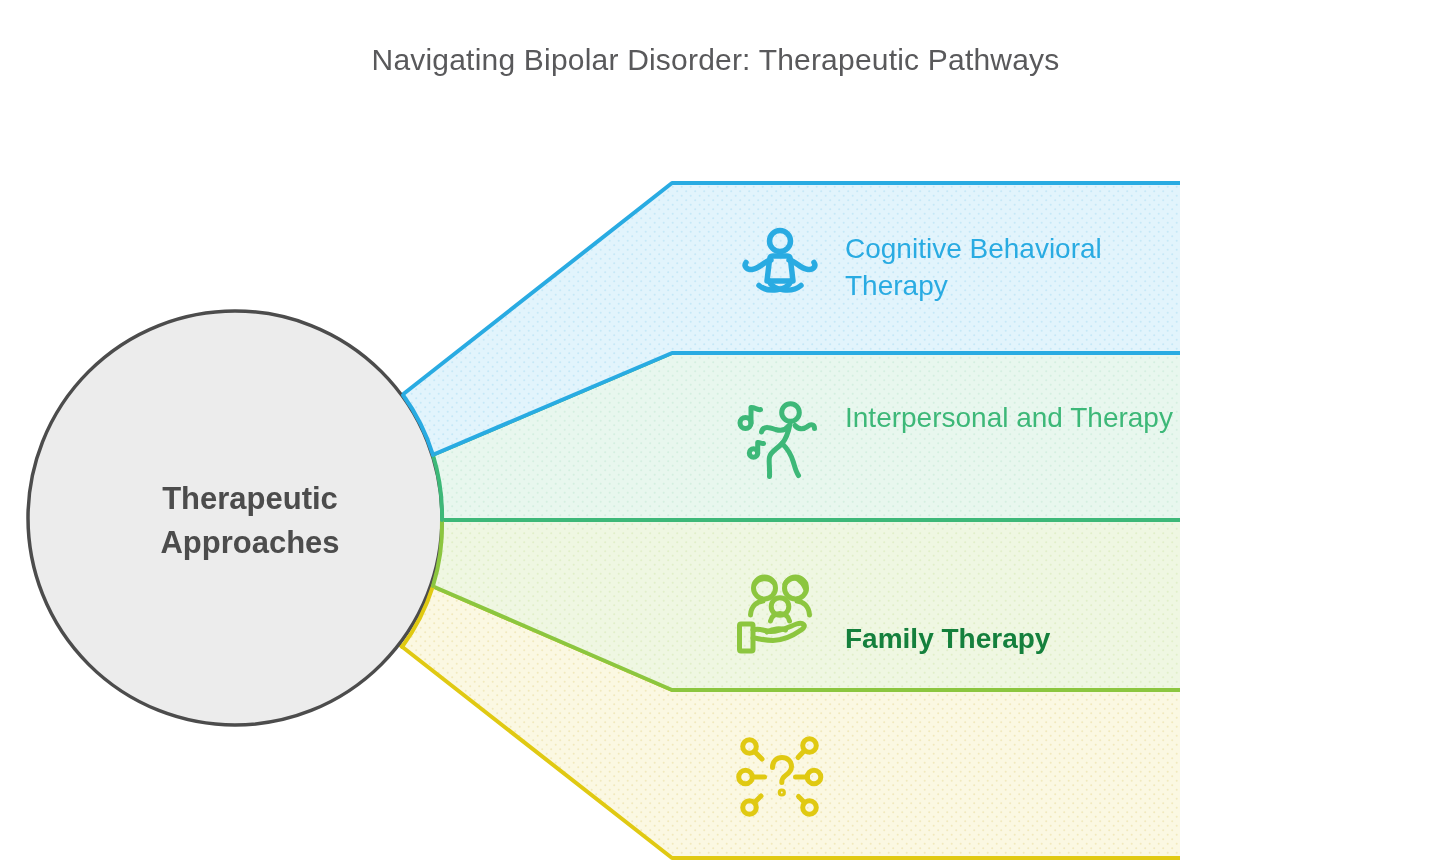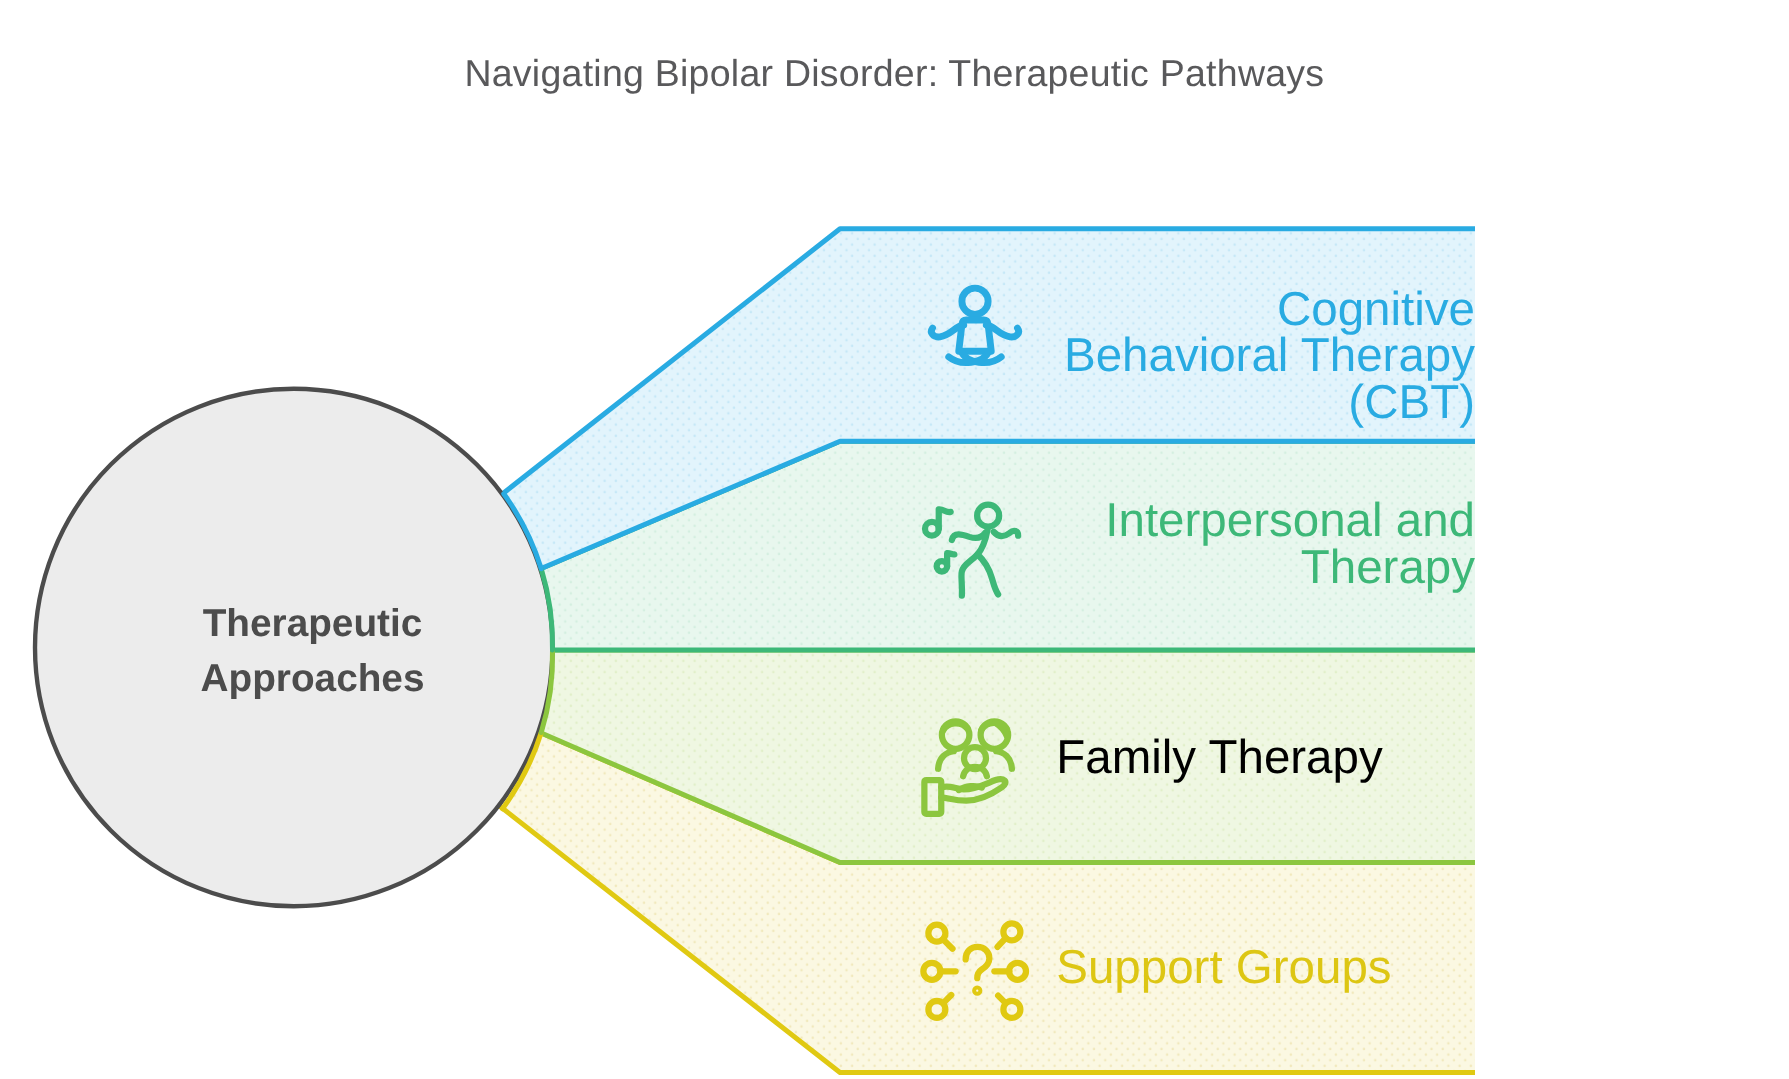--- a/index.html
+++ b/index.html
@@ -12,25 +12,25 @@
   svg.diagram { position:absolute; left:0; top:0; }
   .title {
     position:absolute; top:25px; left:0; width:1431px;
     text-align:center; font-size:30px; color:#59595b; letter-spacing:0.2px;
   }
   .hub-label {
     position:absolute; left:78px; top:459px; width:344px;
     text-align:center; font-size:31px; font-weight:bold;
     line-height:44px; color:#4c4c4c;
   }
-  .label { position:absolute; font-size:38px; line-height:37px;text-align:right; }
+  .label { position:absolute; font-size:28px; line-height:37px; }
   .label span { display:block; }
   .l0 { left:845px; top:212px; color:#29abe2; }
   .l1 { left:845px; top:381px; color:#3db878; }
-  .l2 { left:845px; top:570px; color:#000000; }
+  .l2 { left:845px; top:602px; color:#15803d;font-weight:bold; }
   .l3 { left:845px; top:738px; color:#ddc613; }
 </style>
 </head>
 <body>
 
 <div class="stage">
 
   <svg class="diagram" width="1431" height="863" viewBox="0 0 1431 863">
     <defs>
       <pattern id="dots-blue" patternUnits="userSpaceOnUse" width="9" height="9">
@@ -123,25 +123,21 @@
 
   <div class="title">Navigating Bipolar Disorder: Therapeutic Pathways</div>
 
   <div class="hub-label">
     <span>Therapeutic</span>
     <span>Approaches</span>
   </div>
 
   <div class="label l0">
     <span>Cognitive Behavioral Therapy</span>
-    <span>(CBT)</span>
   </div>
   <div class="label l1">
     <span>Interpersonal and Therapy</span>
   </div>
   <div class="label l2">
     <span>Family Therapy</span>
   </div>
-  <div class="label l3">
-    <span>Support Groups</span>
-  </div>
 
 </div>
 
 </body></html>

